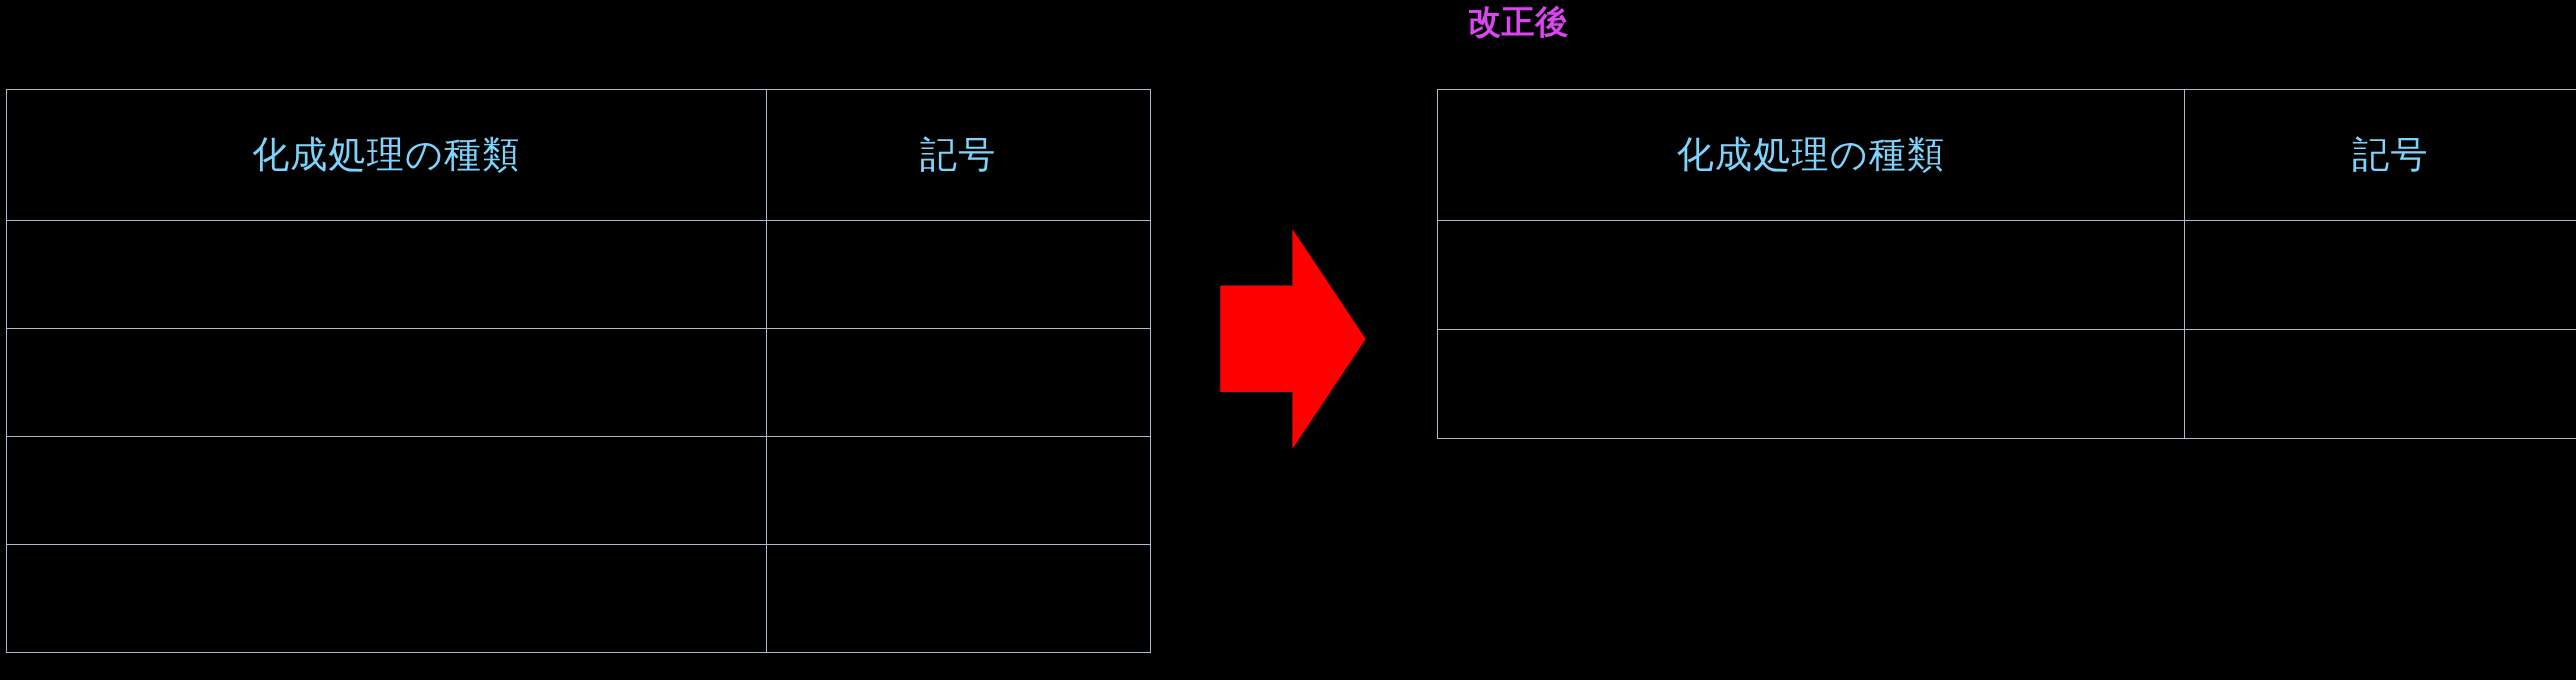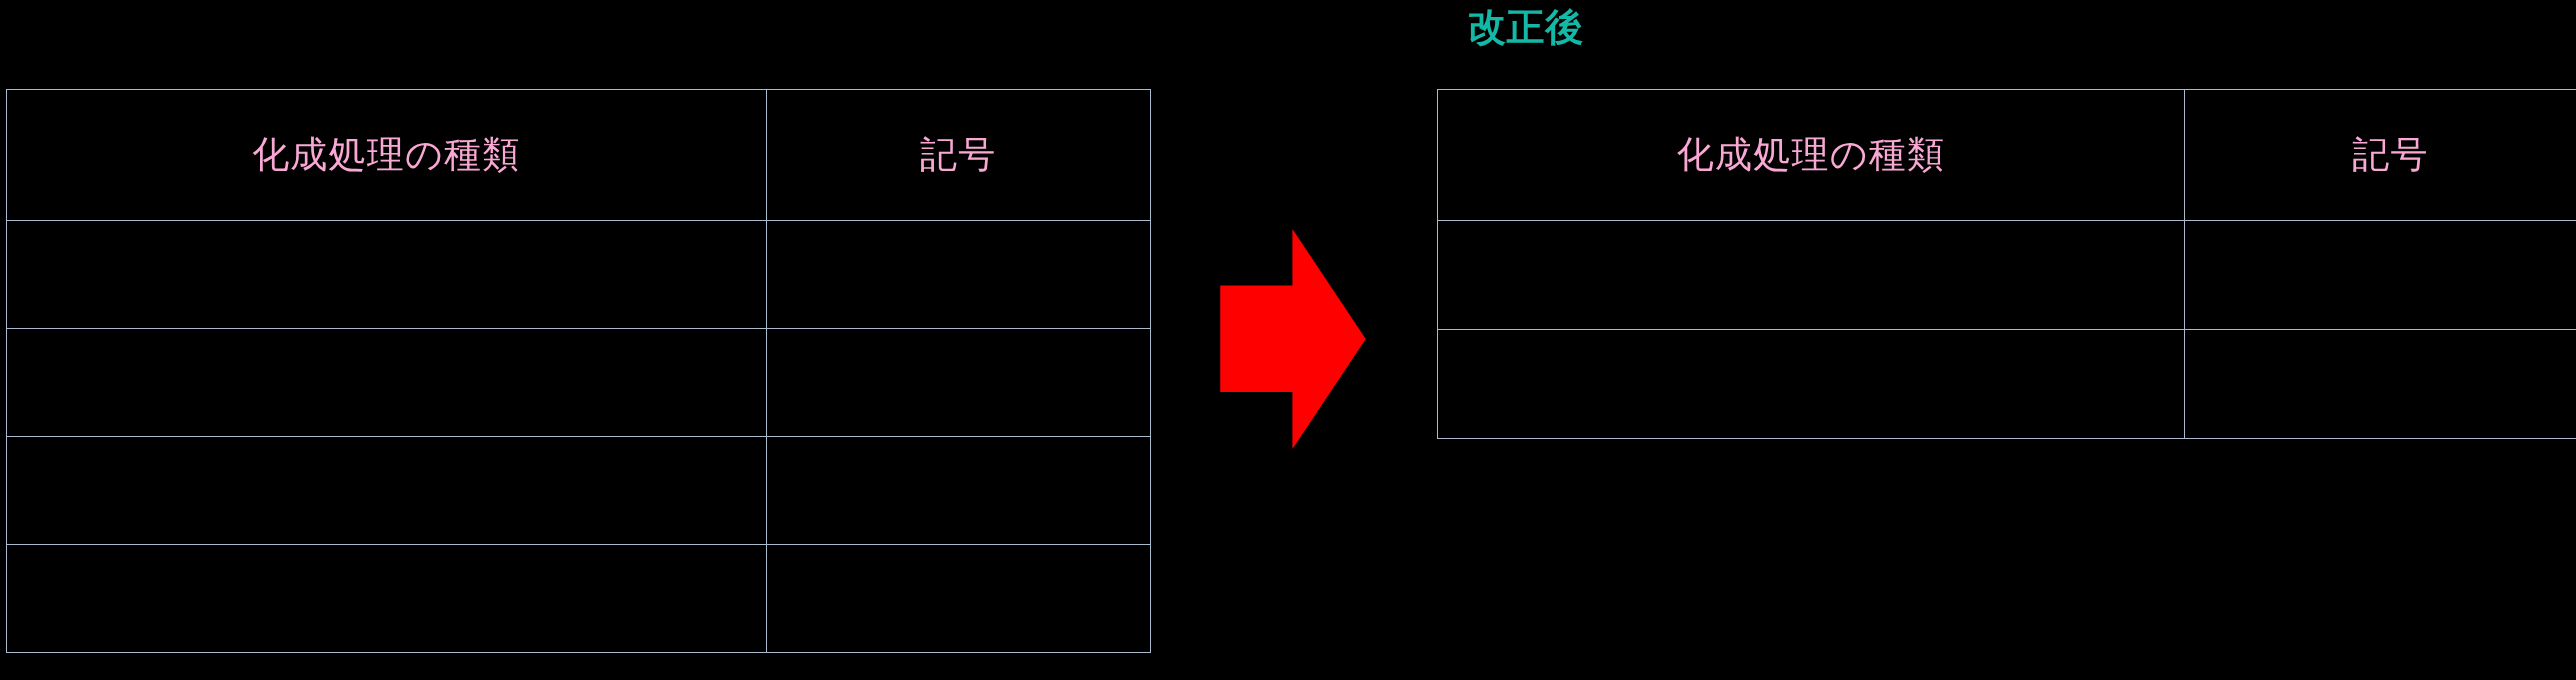--- a/index.html
+++ b/index.html
@@ -22,21 +22,21 @@
   
   .cmp-table {
     position: absolute;
     border-collapse: collapse;
     table-layout: fixed;
     background: #000000;
   }
   .cmp-table td {
     border: 1.7px solid #aabbd0;
     background: #000000;
-    color: #f9a8d4;
+    color: #7dd3fc;
     text-align: center;
     vertical-align: middle;
     padding: 0;
     font-weight: 400;
     line-height: 1.1;
   }
   .cmp-table td.head-cell {
     font-size: 37px;
     letter-spacing: 1.2px;
   }
@@ -64,26 +64,27 @@
   #table-after col.col-kind   { width: 747px; }
   #table-after col.col-symbol { width: 412px; }
   #table-after tr.header-row td { height: 130px; }
   #table-after tr.data-row td   { height: 108px; }
 
   
   #after-caption {
     position: absolute;
     left: 1468px;
     top: 4.7px;
-    font-size: 38px;
+    font-size: 33px;
     font-weight: bold;
-    color: #14b8a6;
+    color: #d946ef;
     letter-spacing: 0.6px;
     white-space: nowrap;
     line-height: 1.2;
+    font-family: Liberation Mono, monospace;
   }
 
   
   #transition-arrow {
     position: absolute;
     left: 1220px;
     top: 229px;
     width: 146px;
     height: 220px;
   }

